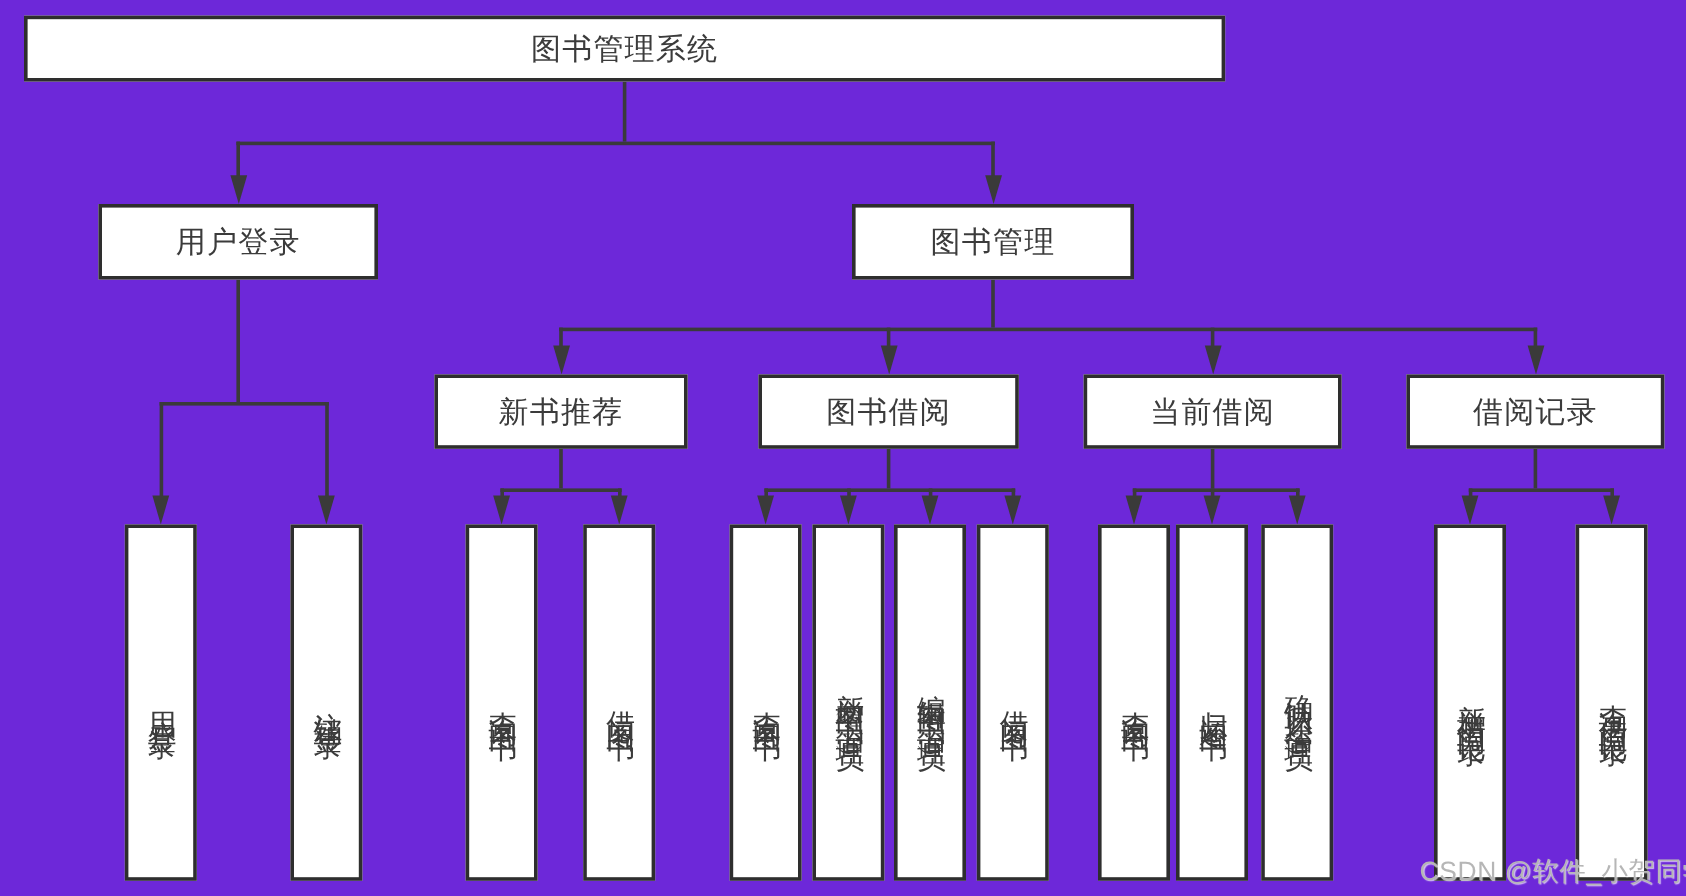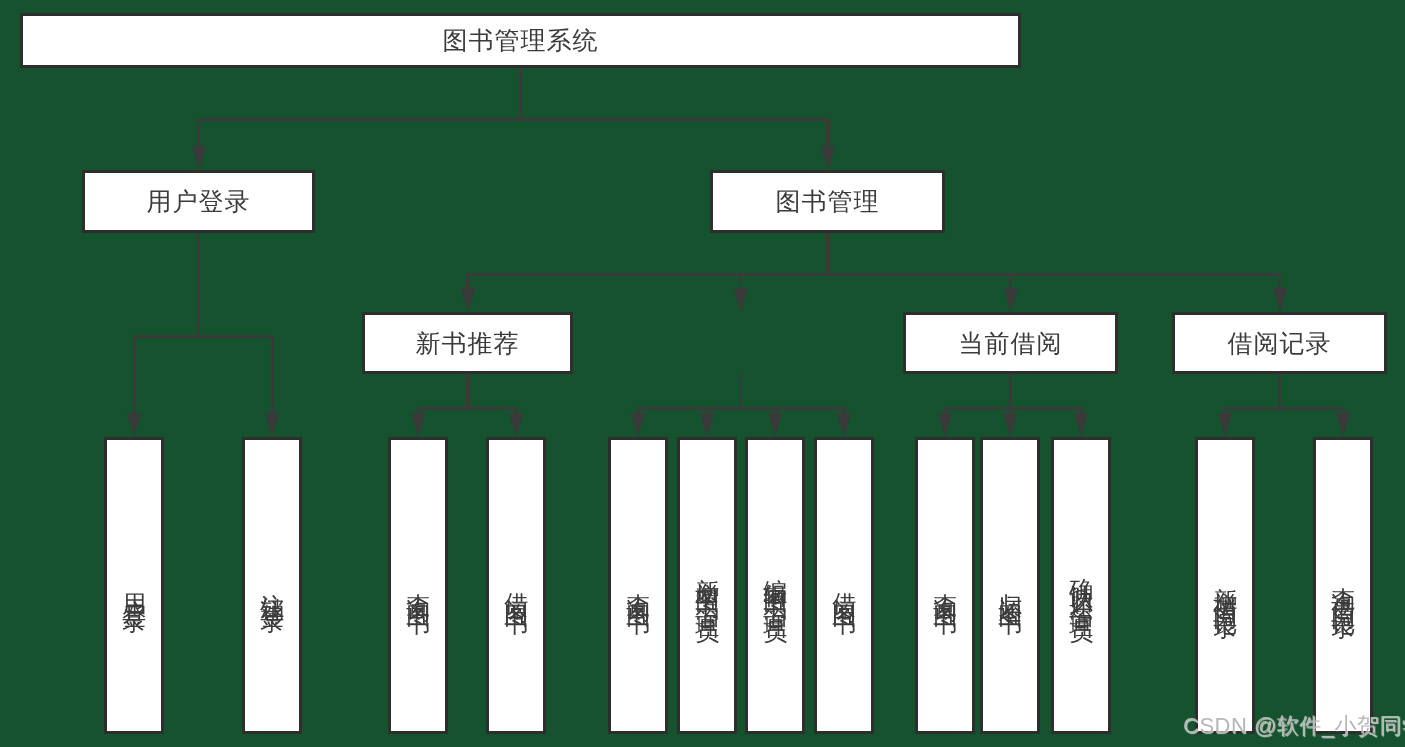--- a/index.html
+++ b/index.html
@@ -1,19 +1,19 @@
 <!DOCTYPE html>
 <html><head>
 <meta charset="utf-8">
 <style>
   html,body{margin:0;padding:0;background:#ffffff;}
   #canvas{
     position:relative;
     width:1405px;height:747px;
-    background:#14532d;
+    background:#6d28d9;
     font-family:"Liberation Sans",sans-serif;
     overflow:hidden;
   }
   .hnode{
     position:absolute;
     box-sizing:border-box;
     border:3px solid #2e2e2e;
     background:#ffffff;
     display:flex;align-items:center;justify-content:center;
     font-size:25px;letter-spacing:1px;color:#3b3b3b;
@@ -60,20 +60,23 @@
 
   <div class="hnode" style="left:82px;top:170px;width:233px;height:63px;">
     <span>用户登录</span>
   </div>
   <div class="hnode" style="left:362px;top:312px;width:211px;height:62px;">
     <span>新书推荐</span>
   </div>
 
   <div class="hnode" style="left:710px;top:170px;width:235px;height:63px;">
     <span>图书管理</span>
+  </div>
+  <div class="hnode" style="left:632px;top:312px;width:217px;height:62px;">
+    <span>图书借阅</span>
   </div>
   <div class="hnode" style="left:1172px;top:312px;width:215px;height:62px;">
     <span>借阅记录</span>
   </div>
   <div class="hnode" style="left:903px;top:312px;width:215px;height:62px;">
     <span>当前借阅</span>
   </div>
 
   <div class="leaf" style="left:104px;">
     <span class="vtext">用户登录</span>

